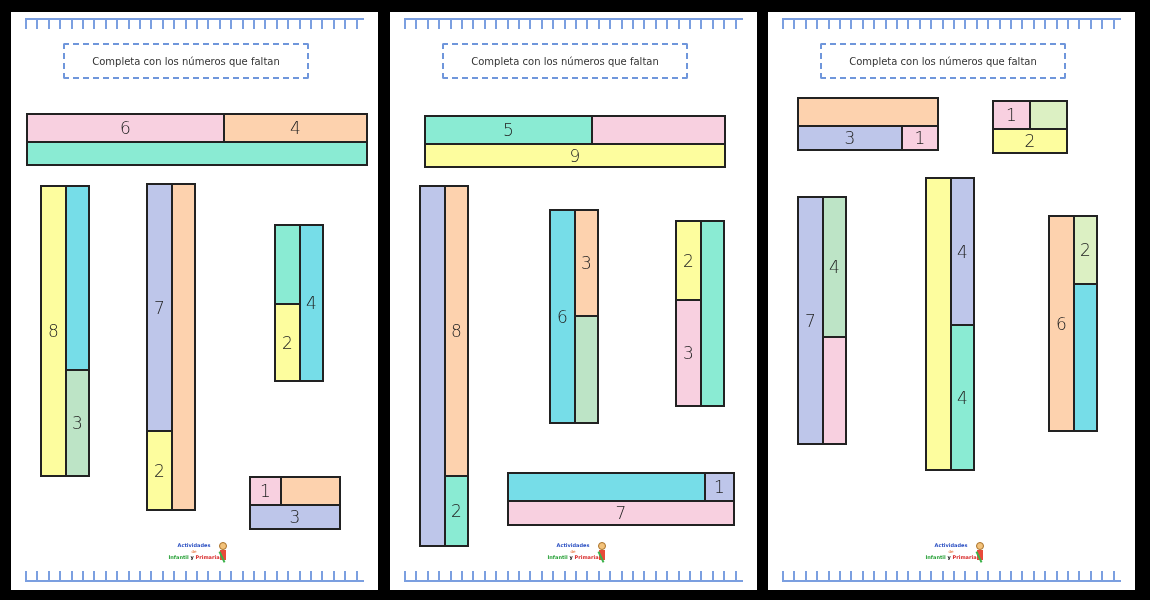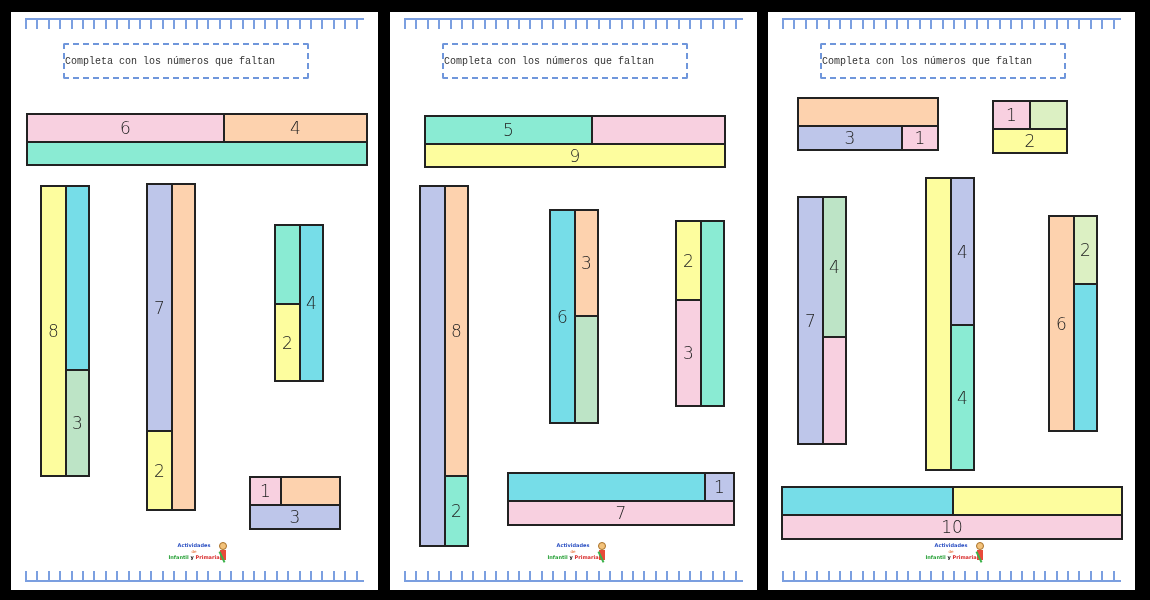--- a/index.html
+++ b/index.html
@@ -6,21 +6,21 @@
   body{width:1150px;height:600px;position:relative;overflow:hidden;font-family:"DejaVu Sans",sans-serif;}
   .page{position:absolute;top:12px;height:578px;background:#fff;}
   .ruler{position:absolute;left:14px;right:14px;height:12px;}
   .ruler.top{top:6px;border-top:2px solid #7b9fe0;
     background:repeating-linear-gradient(90deg,#7b9fe0 0 2px,transparent 2px 11.4px);
     background-size:100% 9px;background-repeat:no-repeat;}
   .ruler.bottom{bottom:8px;border-bottom:2px solid #7b9fe0;
     background:repeating-linear-gradient(90deg,#7b9fe0 0 2px,transparent 2px 11.4px);
     background-size:100% 9px;background-repeat:no-repeat;background-position:0 3px;}
   .title-box{position:absolute;top:31px;height:32px;border:2px dashed #6f96db;border-radius:2px;
-    display:flex;align-items:center;font-size:10px;color:#333;font-family:Liberation Mono, monospace;}
+    display:flex;align-items:center;justify-content:center;font-size:10px;color:#333;}
   .bar{position:absolute;border:2px solid #222;box-sizing:border-box;display:flex;}
   .bar.col{flex-direction:row;}
   .seg{position:relative;box-sizing:border-box;display:flex;align-items:center;justify-content:center;
     font-size:17px;color:#222;font-family:"DejaVu Sans",sans-serif;font-weight:300;}
   .stack{display:flex;flex-direction:column;flex:1;}
   .hl{border-left:2px solid #222;}
   .ht{border-top:2px solid #222;}
   .logo{position:absolute;bottom:22px;width:60px;height:26px;text-align:center;}
   .logo .l1{font-size:5px;color:#2a4fc2;font-weight:bold;line-height:7px;}
   .logo .l2{font-size:4px;color:#e25b1d;line-height:5px;}
@@ -281,33 +281,20 @@
     <div class="stack hl">
       <div class="seg" style="flex:0 0 66px;background:#dcf0c3;">
           <span>2</span>
         </div>
       <div class="seg ht" style="flex:1;background:#76dde8;">
           <span></span>
         </div>
     </div>
   </div>
 
-  <div class="bar" style="left:13px;top:474px;width:342px;height:54px;flex-direction:column;">
-    <div style="display:flex;height:26px;">
-      <div class="seg" style="flex:0 0 169px;background:#76dde8;">
-          <span></span>
-        </div>
-      <div class="seg hl" style="flex:1;background:#fdfd9e;">
-          <span></span>
-        </div>
-    </div>
-    <div class="seg ht" style="flex:1;background:#f8d0e0;">
-        <span>10</span>
-      </div>
-  </div>
 
   <div class="logo" style="left:153px;">
     <div class="l1">Actividades</div>
     <div class="l2">de</div>
     <div class="l3"><span class="g">Infantil</span> <span>y</span> <span class="r">Primaria</span></div>
     <div class="mascot">
         <div class="head"></div>
         <div class="body"></div>
         <div class="pen"></div>
       </div>

